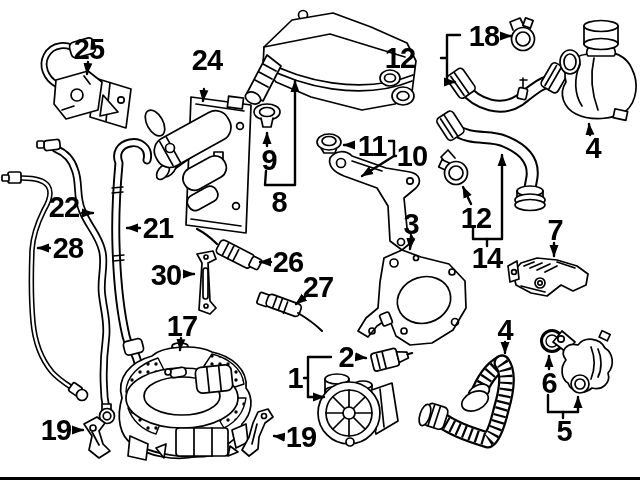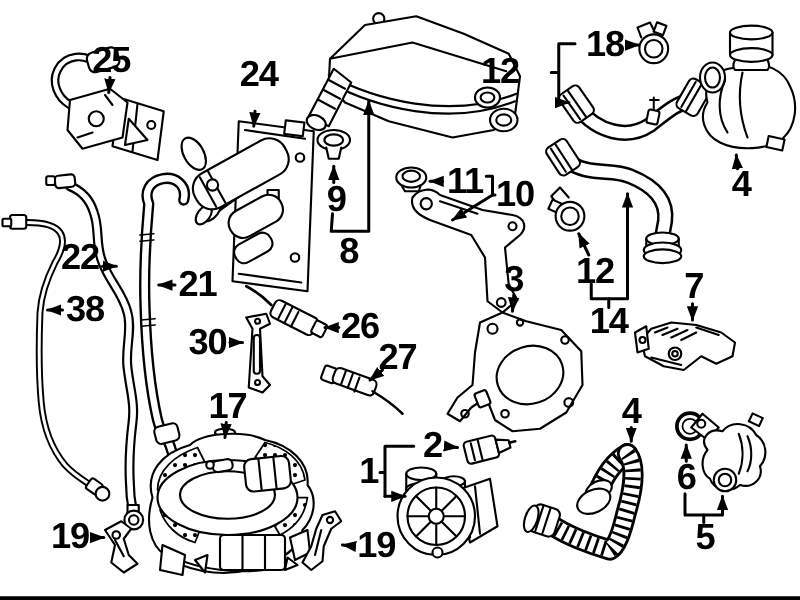--- a/index.html
+++ b/index.html
@@ -432,20 +432,20 @@
   <span class="co" style="left:484px;top:36px">18</span>
   <span class="co" style="left:487px;top:258px">14</span>
   <span class="co" style="left:476px;top:218px">12</span>
   <span class="co" style="left:593px;top:148px">4</span>
   <span class="co" style="left:182px;top:326px">17</span>
   <span class="co" style="left:56px;top:430px">19</span>
   <span class="co" style="left:301px;top:437px">19</span>
   <span class="co" style="left:166px;top:275px">30</span>
   <span class="co" style="left:158px;top:228px">21</span>
   <span class="co" style="left:64px;top:207px">22</span>
-  <span class="co" style="left:68px;top:248px">38</span>
+  <span class="co" style="left:68px;top:248px">28</span>
   <span class="co" style="left:207px;top:60px">24</span>
   <span class="co" style="left:89px;top:49px">25</span>
   <span class="co" style="left:288px;top:262px">26</span>
   <span class="co" style="left:318px;top:287px">27</span>
 </div>
 
 </div>
 
 </body></html>

